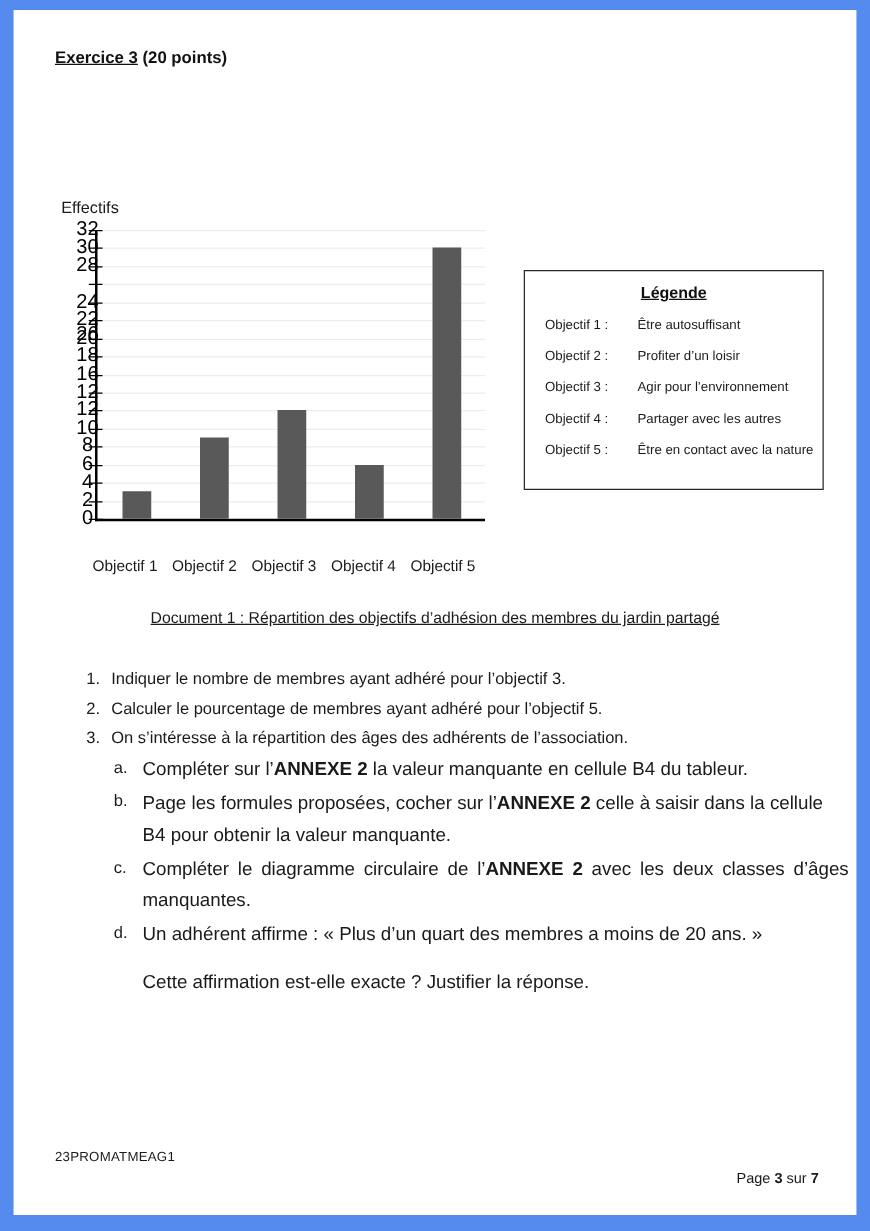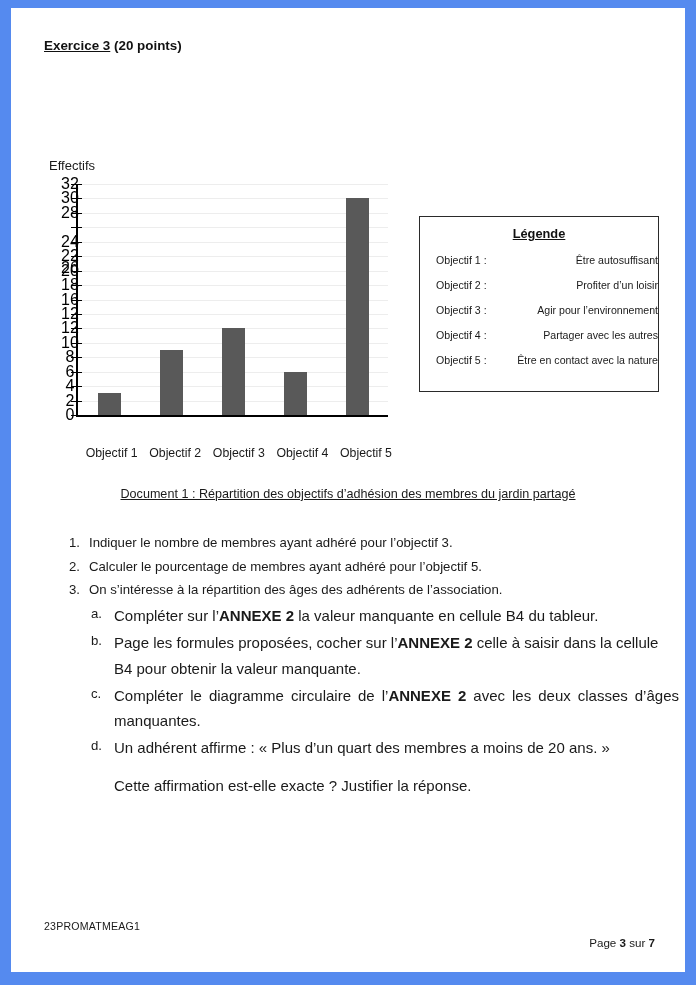--- a/index.html
+++ b/index.html
@@ -136,21 +136,21 @@
   }
   #xlabels {
     position: absolute;
     left: 30px;
     top: 288px;
     width: 318px;
     display: flex;
   }
   .xlabel {
     flex: 1 1 0;
-    text-align: right;
+    text-align: left;
     font-size: 12.3px;
     color: #1a1a1a;
     white-space: nowrap;
   }
 
   
   #legend-box {
     position: absolute;
     left: 408px;
     top: 208px;
@@ -169,21 +169,21 @@
     color: #111;
   }
   .legend-row {
     display: flex;
     margin-top: 13px;
     padding-left: 16px;
     font-size: 10.6px;
     color: #1a1a1a;
   }
   .legend-key { width: 74px; flex: none; }
-  .legend-val { flex: 1; text-align: right; }
+  .legend-val { flex: 1; }
 
   
   #doc-caption {
     position: absolute;
     left: 0px;
     top: 479px;
     width: 674px;
     text-align: center;
     font-size: 12.6px;
     color: #1a1a1a;

